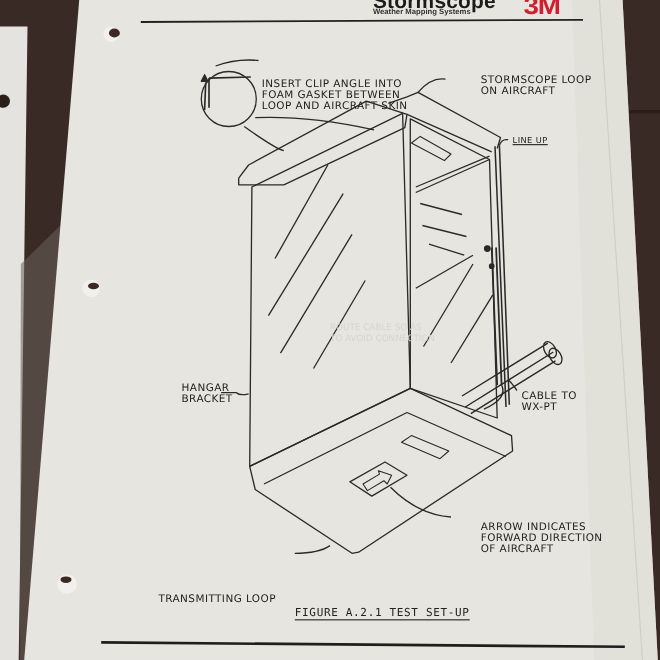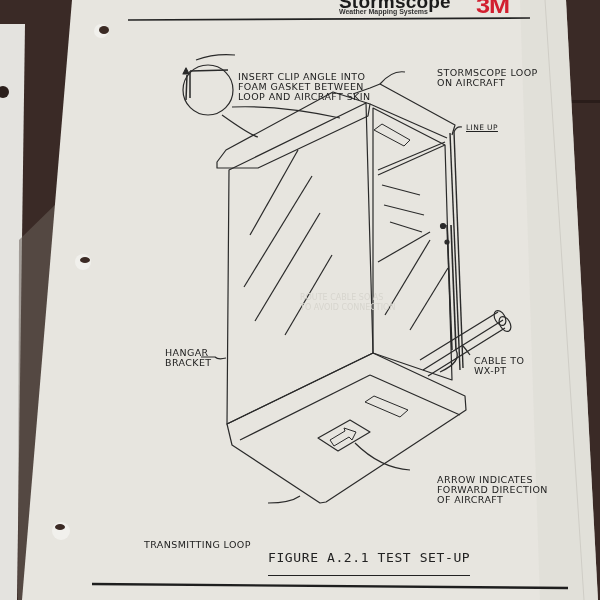--- a/index.html
+++ b/index.html
@@ -2,21 +2,21 @@
 <html><head>
 <meta charset="utf-8">
 <style>
   html, body { margin: 0; padding: 0; }
   body { width: 600px; height: 600px; overflow: hidden; position: relative; background: #3a2a26; font-family: "Liberation Sans", sans-serif; }
   .bg { position: absolute; inset: 0; }
   .label { position: absolute; font-family: "DejaVu Sans", sans-serif; font-size: 9.5px; line-height: 10px; color: #222; letter-spacing: 0.4px; white-space: pre; text-transform: uppercase; }
   .brand { position: absolute; left: 339px; top: -9px; font-family: "Liberation Sans", sans-serif; font-weight: bold; font-size: 19px; color: #1b1b1b; letter-spacing: 0.2px; }
   .brand-sub { position: absolute; left: 339px; top: 8px; font-family: "Liberation Sans", sans-serif; font-weight: bold; font-size: 7px; color: #333; }
   .logo { position: absolute; left: 476px; top: -7px; font-family: "Liberation Sans", sans-serif; font-weight: 900; font-size: 22px; color: #d21f2f; letter-spacing: -1px; transform: scaleX(1.15); transform-origin: left; }
-  .caption { position: absolute; left: 268px; top: 552px; font-family: "DejaVu Sans Mono", monospace; font-size: 13px; color: #222; letter-spacing: 0.6px; border-bottom: 1.2px solid #222; padding-bottom: 12px; line-height: 11px; }
+  .caption { position: absolute; left: 268px; top: 552px; font-family: "DejaVu Sans Mono", monospace; font-size: 10px; color: #222; letter-spacing: 0.6px; border-bottom: 1.2px solid #222; padding-bottom: 0; line-height: 11px; }
 </style>
 </head>
 <body>
 
 <svg class="bg" width="600" height="600" viewBox="0 0 600 600">
 
   <rect x="0" y="0" width="600" height="600" fill="#3a2a26"></rect>
   <rect x="555" y="100" width="45" height="3" fill="#2a1d1a"></rect>
 
   <polygon points="0,24 25,24 17,600 0,600" fill="#e4e3df"></polygon>

